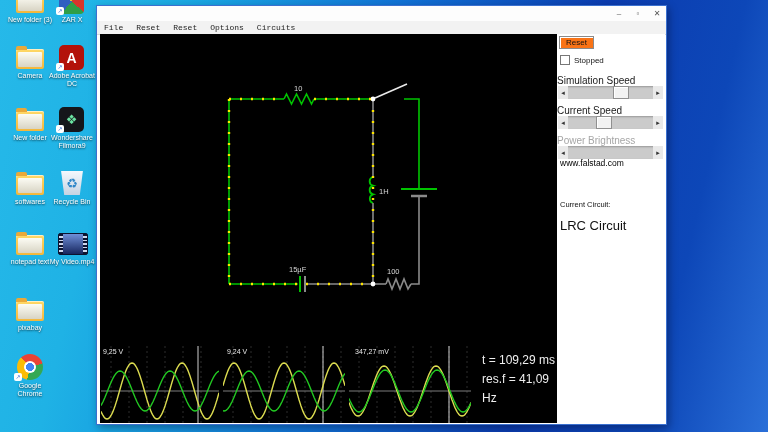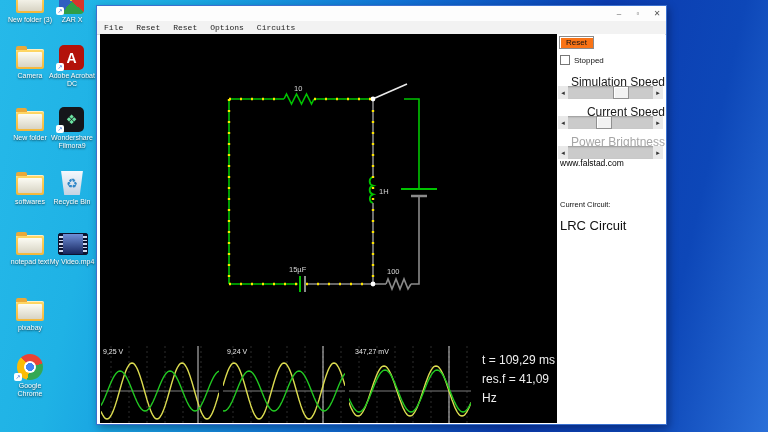--- a/index.html
+++ b/index.html
@@ -44,21 +44,21 @@
   .winbtn{font-size:8px;color:#555;width:10px;text-align:center;cursor:default;}
   .menubar{height:13px;background:#f2f2f2;border-bottom:1px solid #d8d8d8;display:flex;align-items:center;padding-left:7px;}
   .menu-item{font-size:8px;color:#1d1d1d;margin-right:13px;font-family:Liberation Mono, monospace;}
   .canvas{position:absolute;left:3px;top:28px;width:457px;height:389px;background:#000;}
   .panel{position:absolute;left:460px;top:28px;right:1px;bottom:1px;background:#fff;font-size:8px;color:#111;}
   
   .reset-btn{position:absolute;left:2px;top:2px;padding:1px 6px;font-size:8px;
              background:#f97316;border:1px solid #8a8a8a;box-shadow:inset 1px 1px 0 #fff;color:#111;}
   .chk-row{position:absolute;left:3px;top:21px;display:flex;align-items:center;gap:4px;}
   .chk{width:8px;height:8px;border:1px solid #777;background:#fff;}
-  .slider-label{position:absolute;width:100%;text-align:right;font-size:12px;color:#1a1a1a;}
+  .slider-label{position:absolute;width:100%;text-align:left;font-size:10px;color:#1a1a1a;}
   .slider-label.disabled{color:#a6a6a6;}
   .scrollbar{position:absolute;left:1px;right:2px;height:13px;background:#cbcbcb;
              box-shadow:inset 0 1px 2px rgba(0,0,0,.25);}
   .sb-arrow{position:absolute;top:0;width:10px;height:13px;background:#e9e9e9;color:#333;
             font-size:7px;line-height:13px;text-align:center;}
   .sb-arrow.left{left:0;} .sb-arrow.right{right:0;}
   .sb-thumb{position:absolute;top:0px;width:16px;height:13px;background:#f2f2f2;
             border:1px solid #909090;box-sizing:border-box;box-shadow:inset 1px 1px 0 #fff;}
   .panel-link{position:absolute;left:3px;top:124px;font-size:8.5px;color:#000;}
   .cc-head{position:absolute;left:3px;top:166px;font-size:7.5px;}

